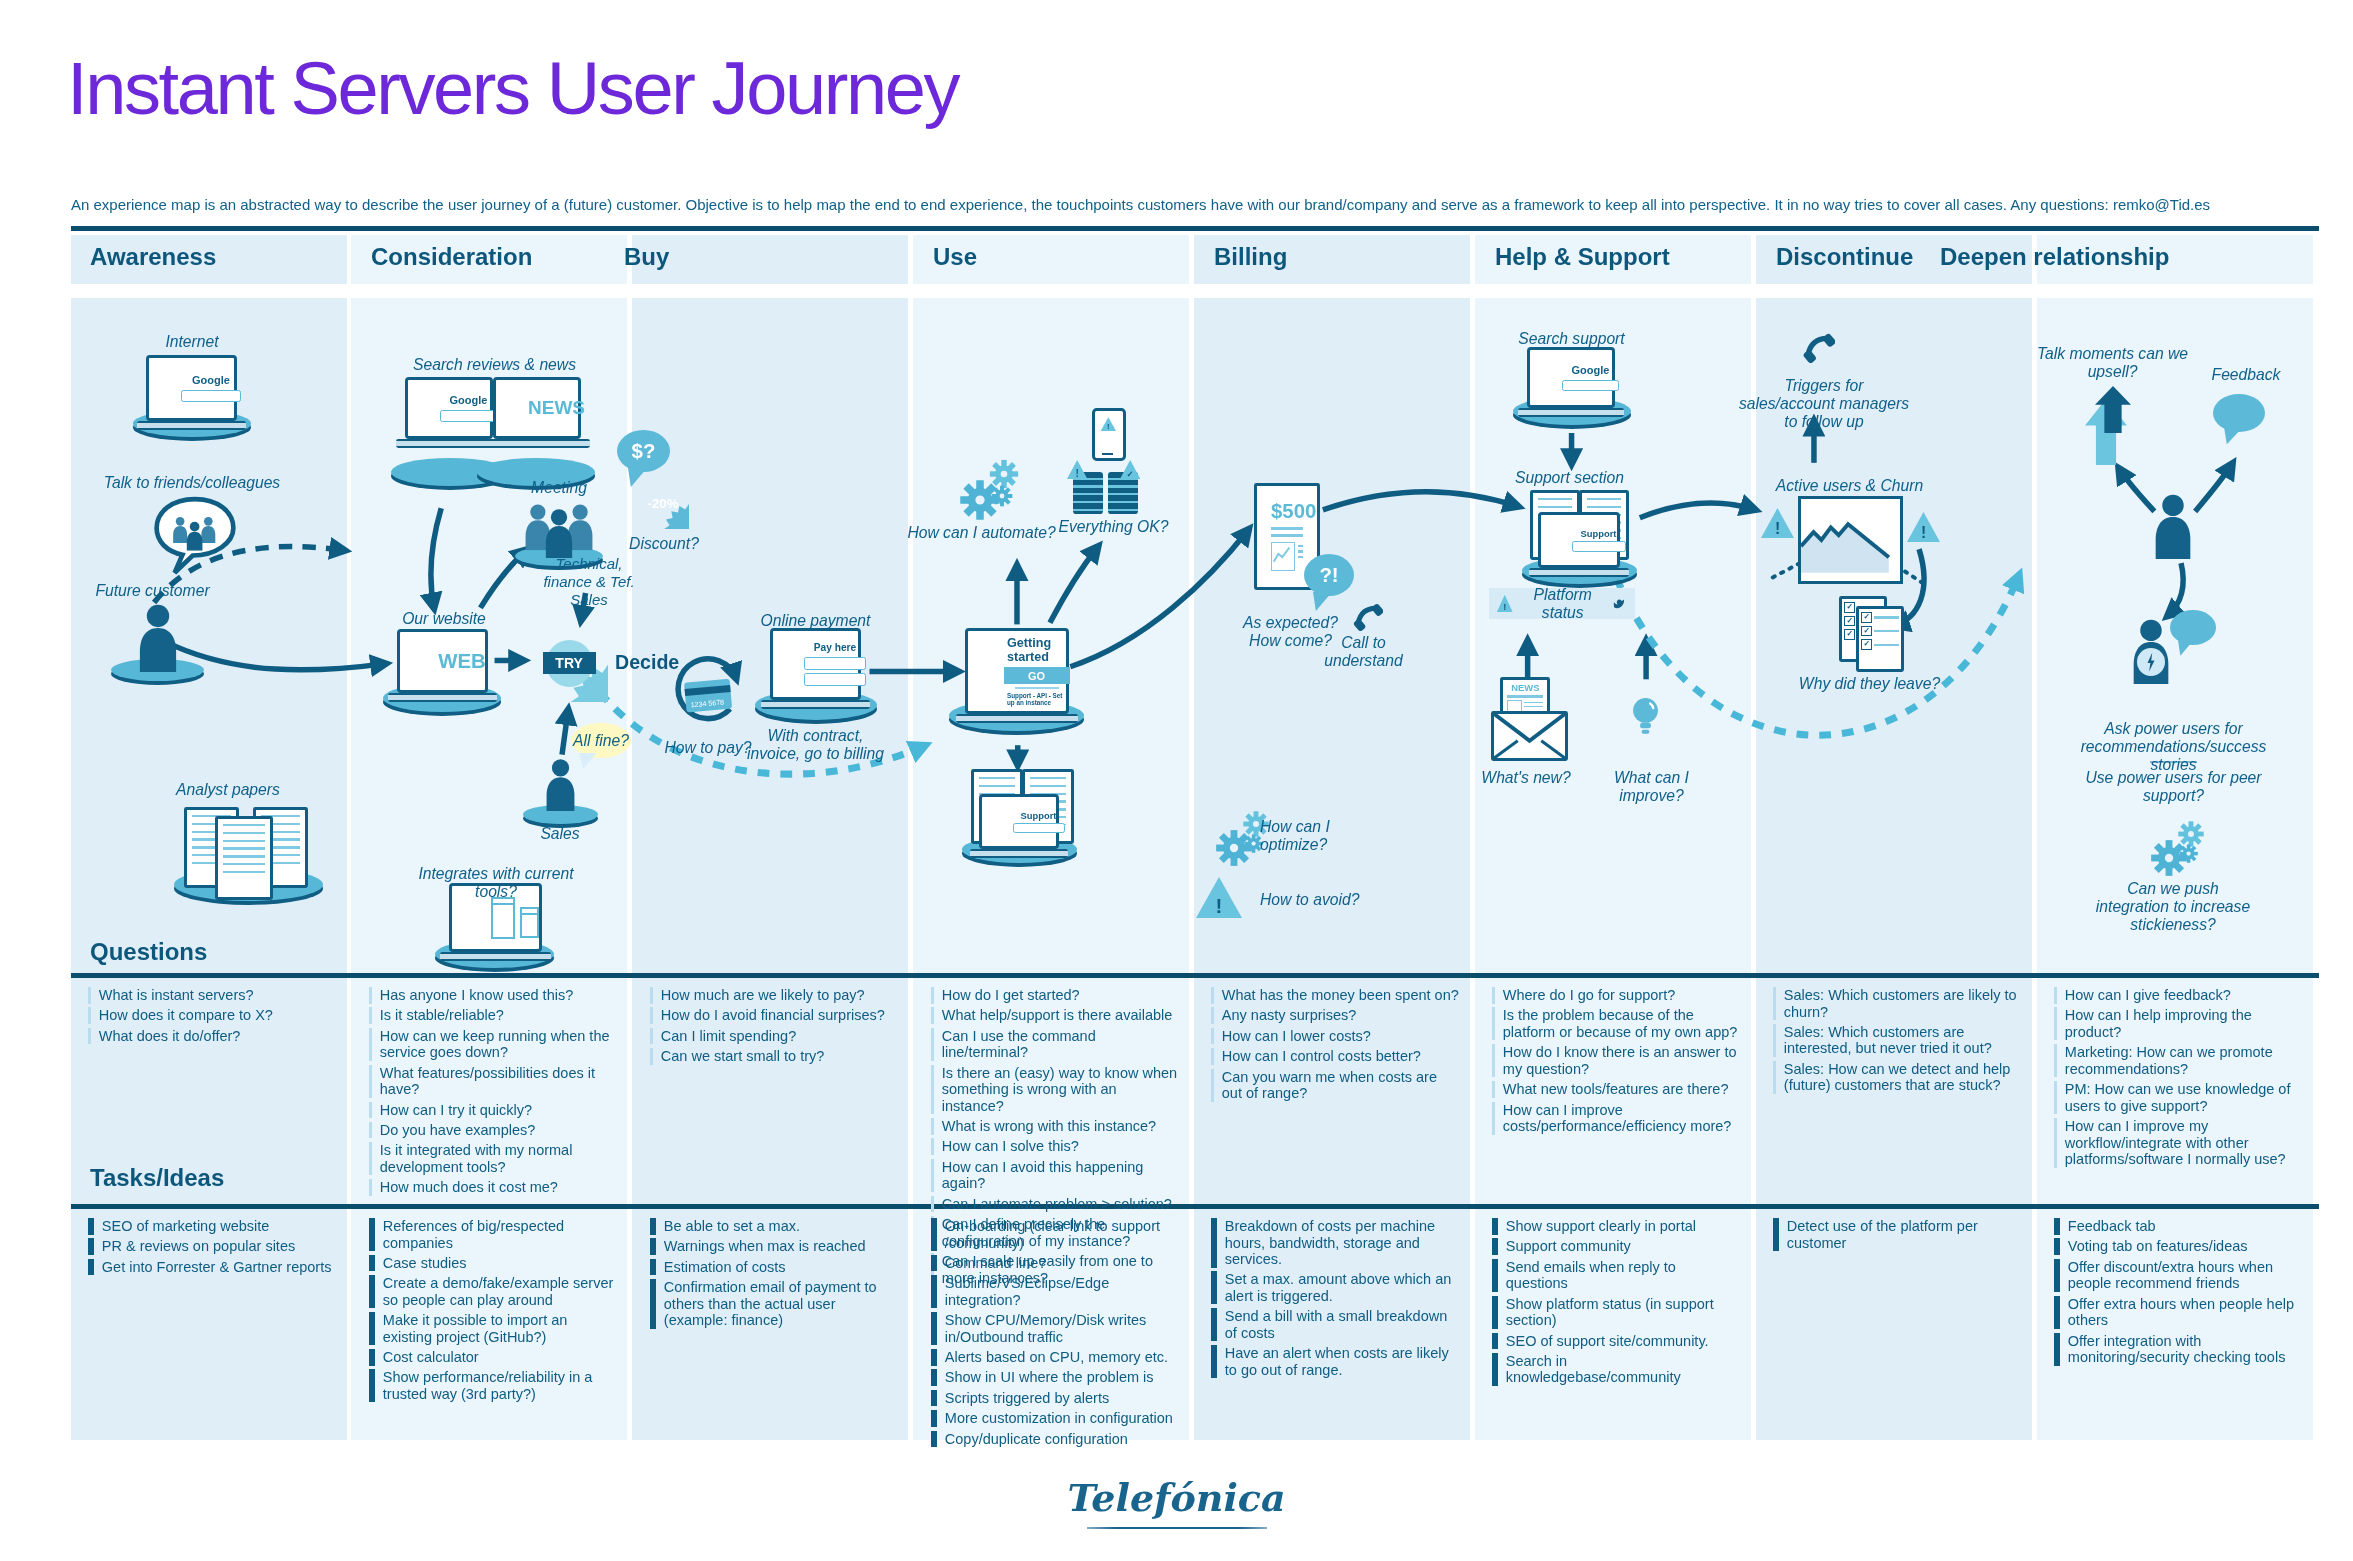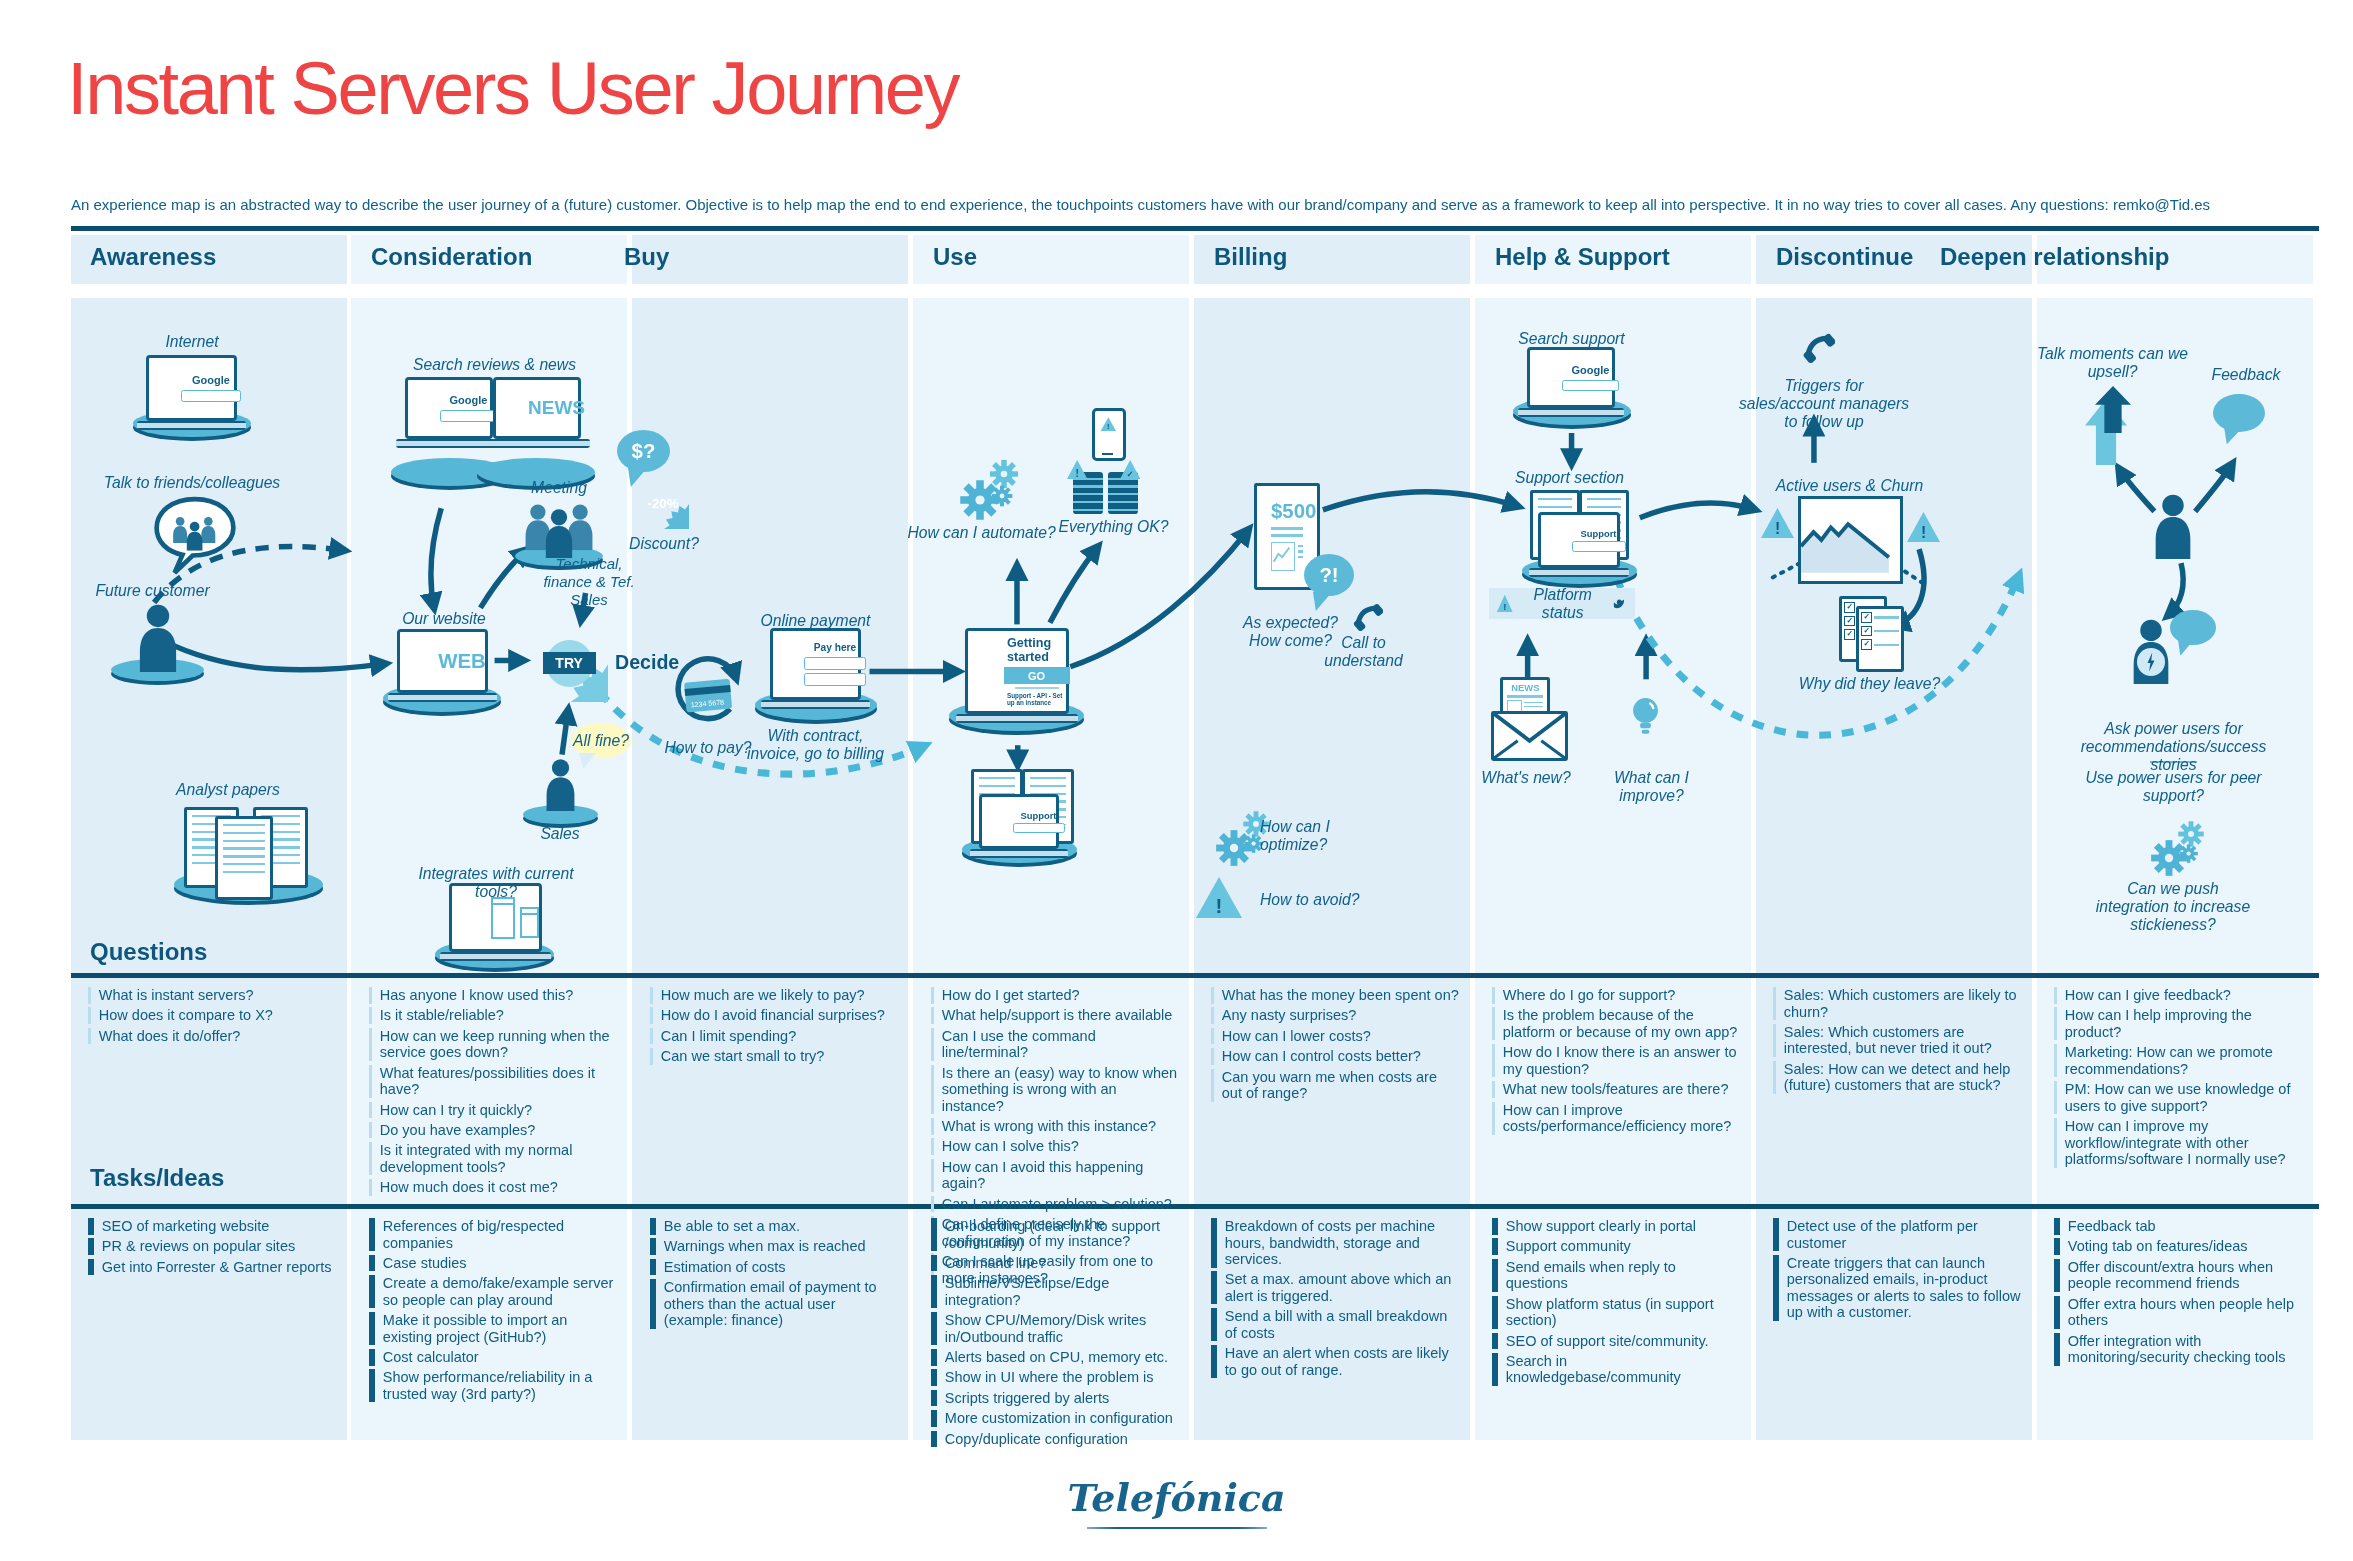--- a/index.html
+++ b/index.html
@@ -40,21 +40,21 @@
   .qlist{top:987px;}
   .tlist{top:1218px;}
   .win{border:2.4px solid #5cb9d8;position:relative;background:#fff;}
   .win:before{content:"";display:block;height:4.7px;border-bottom:2.4px solid #5cb9d8;}
   .chkrow{display:flex;align-items:center;gap:2.4px;margin:3.1px 2.4px;}
   .chkbox{width:8.6px;height:8.6px;border:1.6px solid #115e85;color:#115e85;font-size:7.8px;line-height:7.8px;font-weight:bold;text-align:center;}
   .chkln{flex:1;height:2.4px;background:#7fc9e2;}
   svg.icon{position:absolute;z-index:2;overflow:visible;}
   .gearclust{position:absolute;z-index:2;}
   .gearclust svg{position:absolute;overflow:visible;}
-  #title{position:absolute;left:67px;top:46px;font-size:74px;letter-spacing:-2.4px;color:#ef4444;z-index:3;}
+  #title{position:absolute;left:67px;top:46px;font-size:74px;letter-spacing:-2.4px;color:#6d28d9;z-index:3;}
   #subtitle{position:absolute;left:71px;top:196px;font-size:15px;color:#10618a;width:2213px;z-index:3;}
   #brand{position:absolute;left:1043px;top:1475px;width:267px;text-align:center;z-index:3;
          font-family:"DejaVu Serif",serif;font-style:italic;font-weight:bold;font-size:38px;color:#19648c;}
   #brandline{position:absolute;left:1087px;top:1527px;width:180px;height:2.4px;z-index:3;
          background:radial-gradient(ellipse at center,#19648c 0 60%,rgba(25,100,140,0) 100%);}
 </style>
 </head>
 <body>
 
 <div id="canvas">
@@ -634,21 +634,20 @@
   <div class="tlist" style="left:1492px">
       <div class="t">Show support clearly in portal</div>
       <div class="t">Support community</div>
       <div class="t">Send emails when reply to questions</div>
       <div class="t">Show platform status (in support section)</div>
       <div class="t">SEO of support site/community.</div>
       <div class="t">Search in knowledgebase/community</div>
     </div>
   <div class="tlist" style="left:1773px">
       <div class="t">Detect use of the platform per customer</div>
-      <div class="t">Create triggers that can launch personalized emails, in-product messages or alerts to sales to follow up with a customer.</div>
     </div>
   <div class="tlist" style="left:2054px">
       <div class="t">Feedback tab</div>
       <div class="t">Voting tab on features/ideas</div>
       <div class="t">Offer discount/extra hours when people recommend friends</div>
       <div class="t">Offer extra hours when people help others</div>
       <div class="t">Offer integration with monitoring/security checking tools</div>
     </div>
 
   <div id="brand">Telefónica</div>

